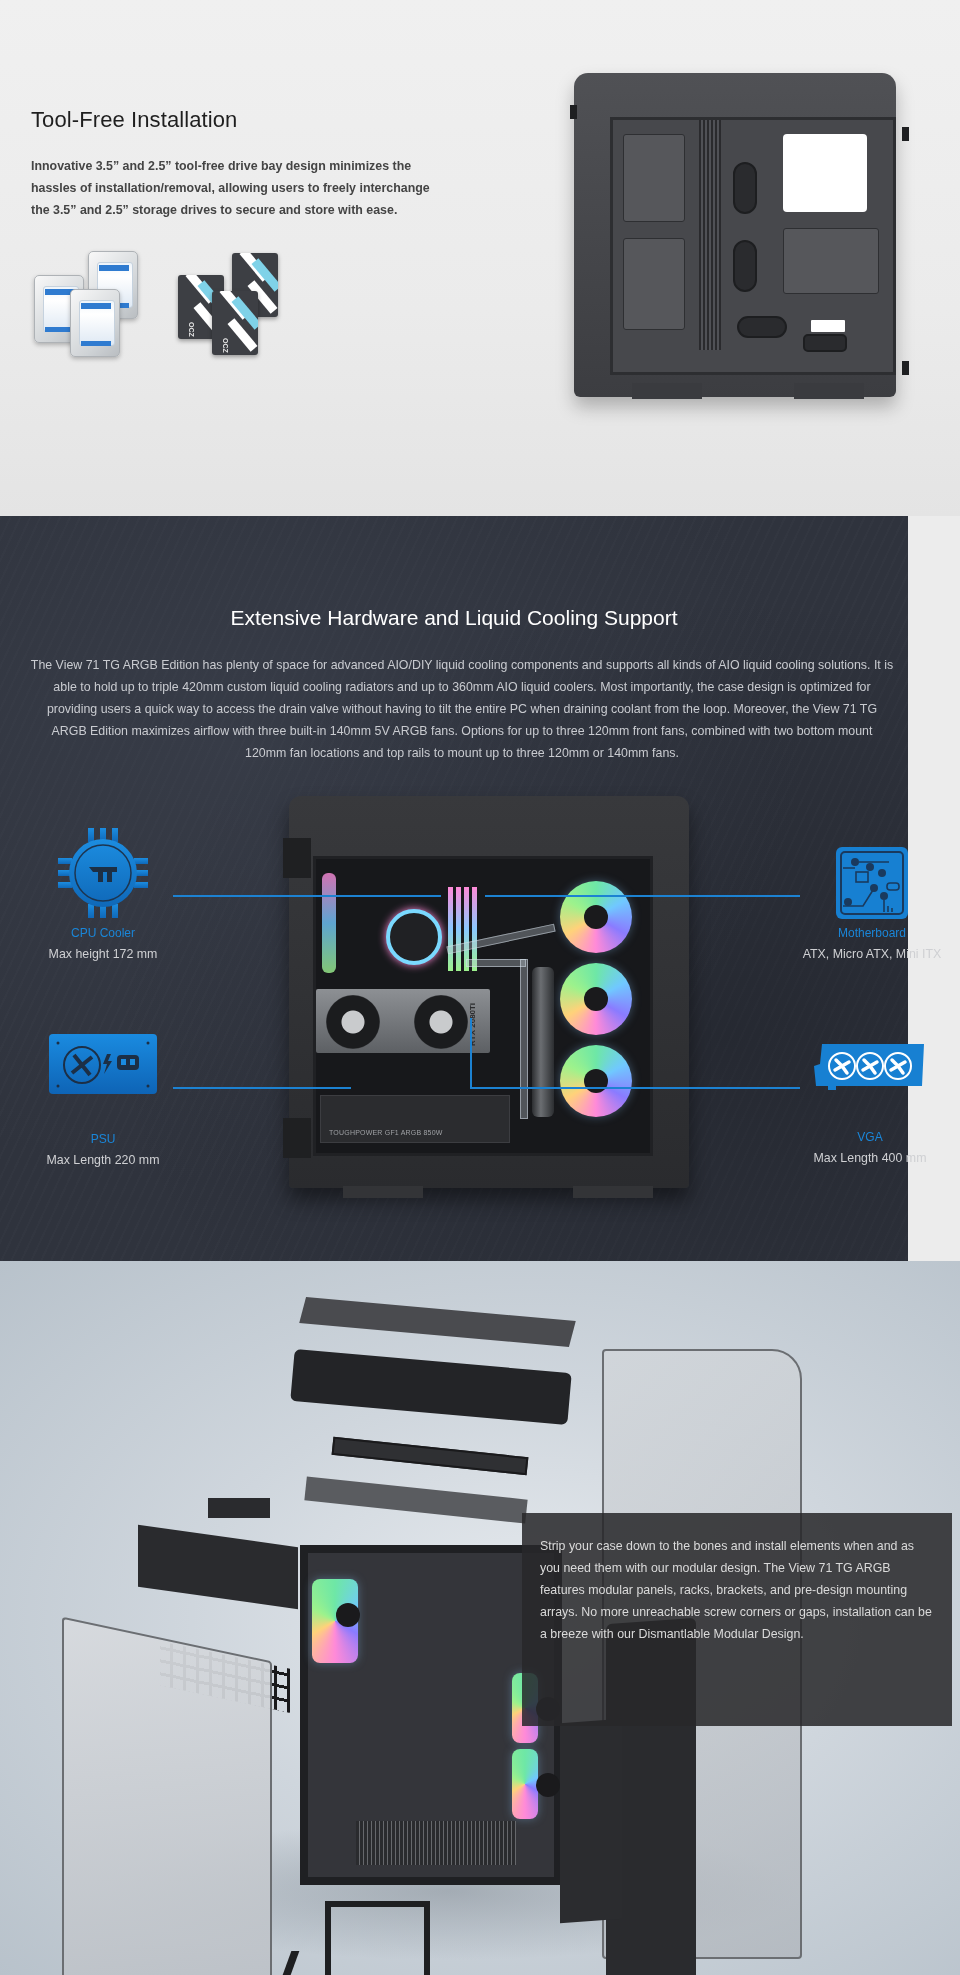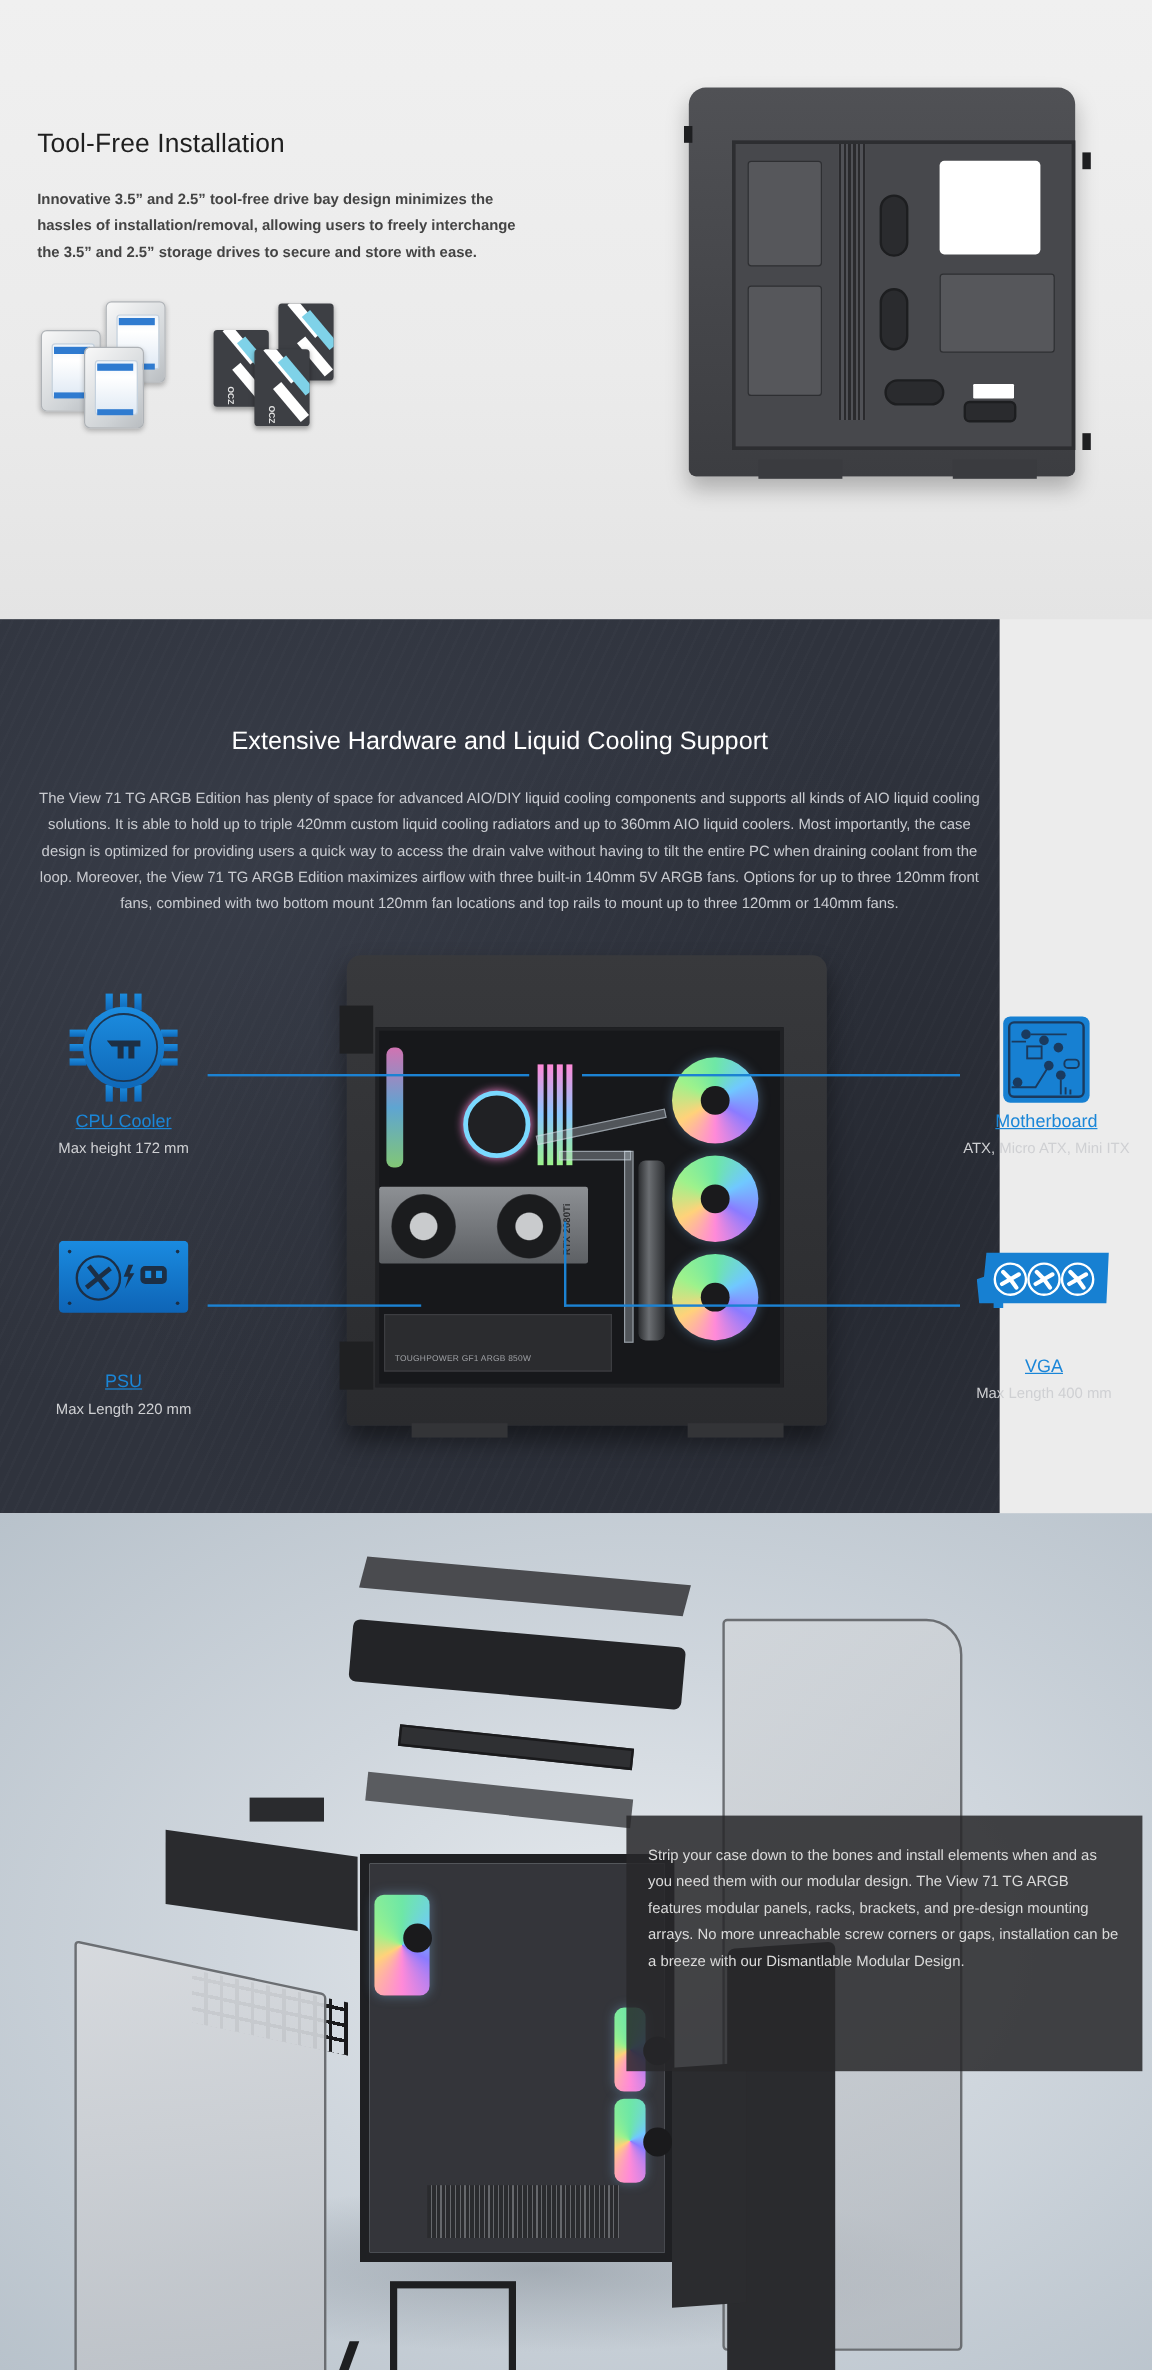--- a/index.html
+++ b/index.html
@@ -59,38 +59,38 @@
   }
   .case1 .cage { position: absolute; background: #56575b; border: 1px solid #2e2f32; border-radius: 3px; }
   .case1 .hole { position: absolute; background: #fff; border-radius: 4px; }
   .case1 .grom { position: absolute; background: #2a2b2e; border-radius: 14px; border: 2px solid #1d1e20; }
   .case1 .cables { position: absolute; background: repeating-linear-gradient(90deg,#2a2a2d 0 2px,#505156 2px 4px); }
   .case1 .foot { position: absolute; bottom: 0; height: 16px; width: 70px; background: #3a3b3f; }
   .case1 .hinge { position: absolute; width: 7px; height: 14px; background: #1e1f21; }
 
   
   .s2 {
-    position: relative; width: 833px; height: 745px;
+    position: relative; width: 908px; height: 745px;
     background:
       radial-gradient(ellipse at 25% 30%, rgba(70,76,90,0.35), transparent 60%),
       radial-gradient(ellipse at 80% 70%, rgba(20,22,28,0.35), transparent 60%),
       repeating-linear-gradient(115deg, rgba(255,255,255,0.015) 0 2px, transparent 2px 9px),
       #2f333d;
   }
   .s2 h2 {
     position: absolute; left: 0; right: 0; top: 606px; text-align: center;
     font-size: 21px; color: #ffffff; font-weight: normal;
   }
   .s2 .title { top: 90px; }
   .s2 .desc {
     position: absolute; left: 30px; right: 14px; top: 138px; text-align: center;
     font-size: 12.4px; line-height: 22px; color: #c9cbd0;
   }
   .feat { position: absolute; text-align: center; }
-  .feat .name { font-size: 15px; color: #1a86d8; display: block; margin-top: 6px; text-decoration: underline; }
+  .feat .name { font-size: 12px; color: #1a86d8; display: block; margin-top: 6px; }
   .feat .spec { font-size: 12.4px; color: #cfd0d3; display: block; margin-top: 7px; }
   .icon-wrap { position: relative; margin: 0 auto; }
   .line { position: absolute; background: #1c82d2; }
 
   .case2 {
     position: absolute; left: 283px; top: 272px; width: 412px; height: 410px;
   }
   .case2 .shell {
     position: absolute; left: 6px; top: 8px; width: 400px; height: 392px;
     background: linear-gradient(180deg, #38393c 0%, #2a2b2e 100%);
@@ -333,21 +333,21 @@
             <circle cx="99" cy="52" r="1.5"></circle>
           </g>
         <circle cx="33" cy="31" r="18" fill="none" stroke="#1c2f46" stroke-width="2"></circle>
         <path d="M33 31 l-8 -10 M33 31 l10 -8 M33 31 l8 10 M33 31 l-10 8" stroke="#1c2f46" stroke-width="4"></path>
         <path d="M58 20 l-4 10 h4 l-3 10 l8 -13 h-4 l3 -7 z" fill="#1c2f46"></path>
         <rect x="68" y="21" width="22" height="15" rx="4" fill="#1c2f46"></rect>
         <rect x="72" y="25" width="5" height="6" fill="#1a8be0"></rect>
           <rect x="81" y="25" width="5" height="6" fill="#1a8be0"></rect>
       </svg>
     </div>
-    <span class="name" style="margin-top:47px;">PSU</span>
+    <span class="name" style="margin-top:36px;">PSU</span>
     <span class="spec">Max Length 220 mm</span>
   </div>
 
   <div class="feat" style="left:790px;top:518px;width:160px;">
     <div class="icon-wrap" style="width:112px;height:54px;margin-top:8px;">
       <svg width="112" height="54" viewBox="0 0 112 54">
         <path d="M8 2 h102 l-2 42 h-86 v4 h-8 v-4 h-12 l-2 -20 l6 -2 z" fill="#1780d2"></path>
         <g fill="none" stroke="#ffffff" stroke-width="2">
           <circle cx="28" cy="24" r="13"></circle>
             <circle cx="56" cy="24" r="13"></circle>

